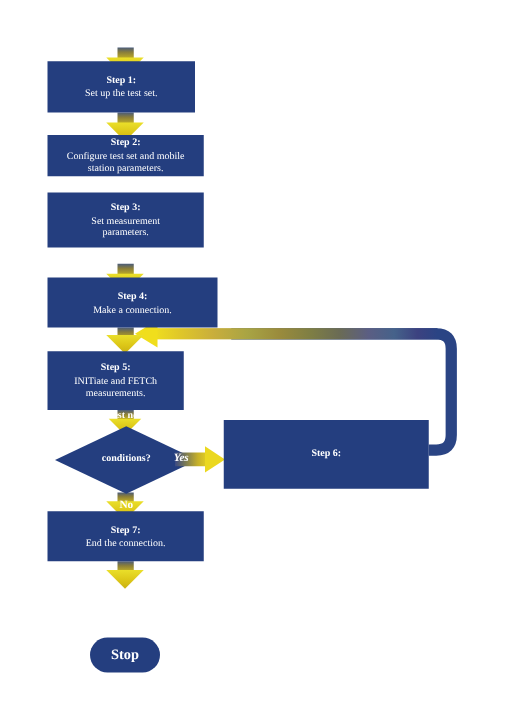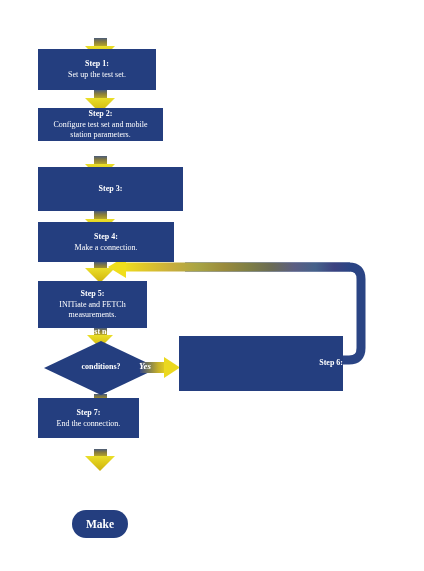--- a/index.html
+++ b/index.html
@@ -204,22 +204,26 @@
 </div>
 
 <div class="node process" style="left:38px; top:108px; width:125px; height:33px;">
   <span class="ttl">Step 2:</span>
   <span class="body">
     <span class="ln">Configure test set and mobile</span>
     <span class="ln">station parameters.</span>
   </span>
 </div>
 
-<div class="node process" style="left:38px; top:167px; width:145px; height:44px;">
+<div class="node process" style="left:38px; top:154px; width:125px; height:44px;">
   <span class="ttl">Step 3:</span>
+  <span class="body">
+    <span class="ln">Set measurement</span>
+    <span class="ln">parameters.</span>
+  </span>
 </div>
 
 <div class="node process" style="left:38px; top:222px; width:136px; height:40px;">
   <span class="ttl">Step 4:</span>
   <span class="body">
     <span class="ln">Make a connection.</span>
   </span>
 </div>
 
 <div class="node process" style="left:38px; top:281px; width:109px; height:47px;">
@@ -233,26 +237,26 @@
 <div class="decision" style="left:44px; top:341px; width:114px; height:54px;">
   <div class="dtext">
     <span class="q">Test new</span>
     <span class="q">conditions?</span>
     <span class="nolbl">No</span>
   </div>
 </div>
 
 <div class="yes-label" style="left:139px; top:361px;font-style:italic;">Yes</div>
 
-<div class="node process" style="left:179px; top:336px; width:164px; height:55px;align-items:flex-end;">
+<div class="node process" style="left:179px; top:336px; width:164px; height:55px;">
   <span class="ttl">Step 6:</span>
 </div>
 
-<div class="node process" style="left:38px; top:398px; width:101px; height:40px;">
+<div class="node process" style="left:38px; top:409px; width:125px; height:40px;">
   <span class="ttl">Step 7:</span>
   <span class="body">
     <span class="ln">End the connection.</span>
   </span>
 </div>
 
 <div class="node terminator" style="left:72px; top:466px; width:56px; height:28px;">
-  <span>Make</span>
+  <span>Stop</span>
 </div>
 
 </body></html>

